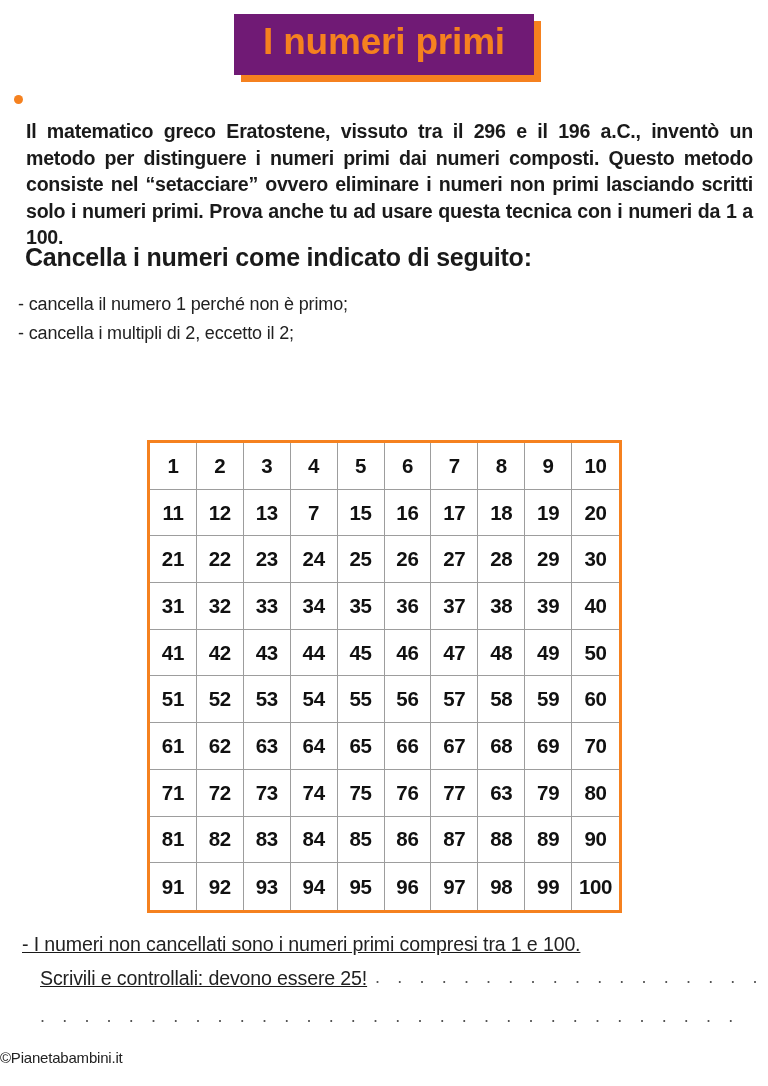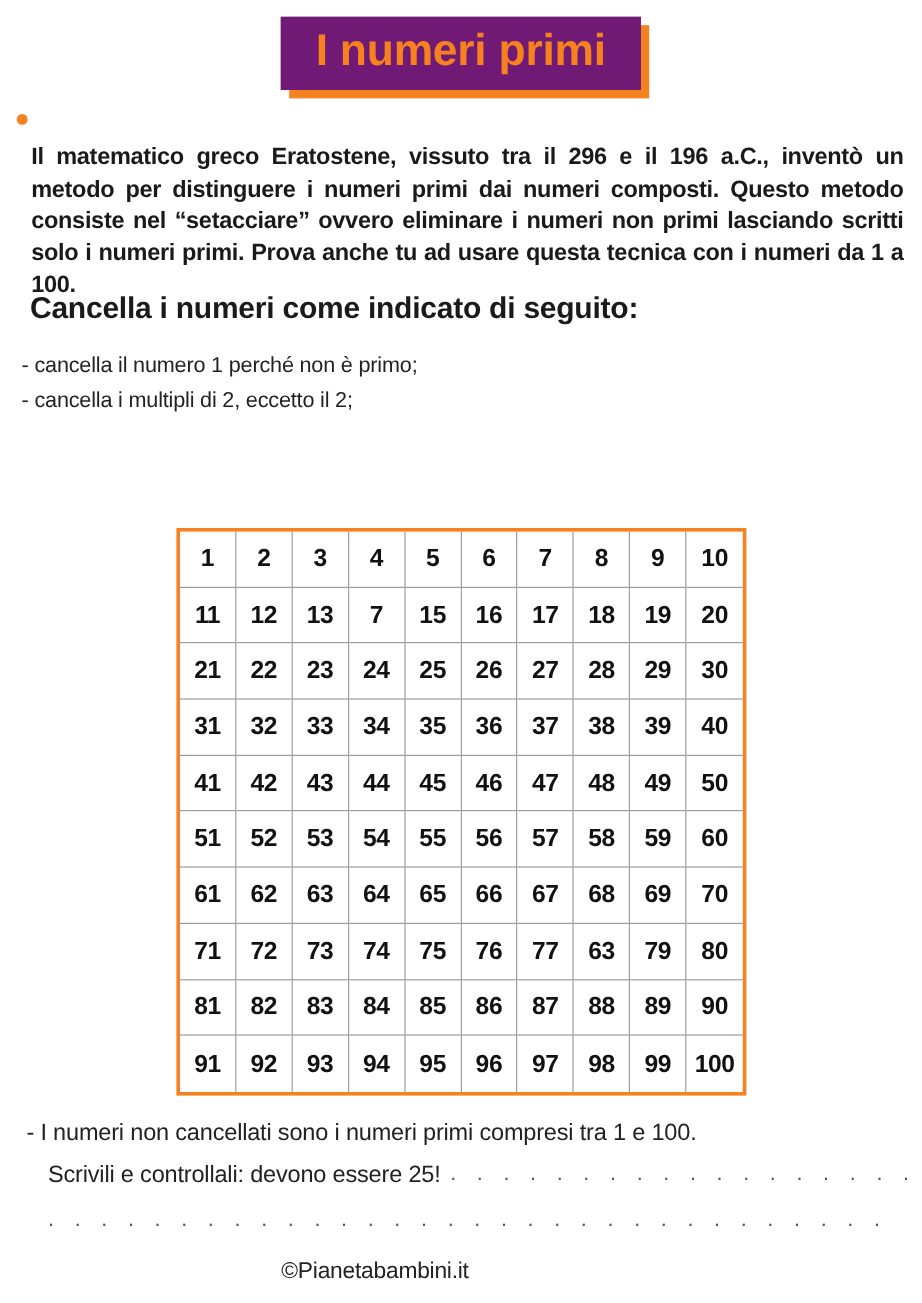--- a/index.html
+++ b/index.html
@@ -135,20 +135,21 @@
   }
   .cell:nth-child(10n) { border-right: none; }
   .cell:nth-child(n+91) { border-bottom: none; }
 
   
   .closing {
     position: absolute;
     left: 22px;
     top: 928px;
     width: 730px;
+    text-decoration: underline;
   }
   .closing-line {
     font-size: 19.6px;
     font-weight: normal;
     line-height: 33px;
     letter-spacing: -0.15px;
     color: #222;
     white-space: nowrap;
   }
   .closing-line-2 { padding-left: 18px; }
@@ -172,22 +173,22 @@
     overflow: hidden;
     white-space: nowrap;
   }
 
   
   .footer-copy {
     position: absolute;
     left: 0;
     top: 1049px;
     width: 625px;
-    text-align: center;
-    font-size: 19px;
+    text-align: left;
+    font-size: 15px;
     color: #222;
     letter-spacing: -0.2px;
   }
   .footer-page {
     position: absolute;
     right: 22px;
     top: 1097px;
     font-size: 16.5px;
     color: #8a8a8a;
     letter-spacing: -0.2px;

